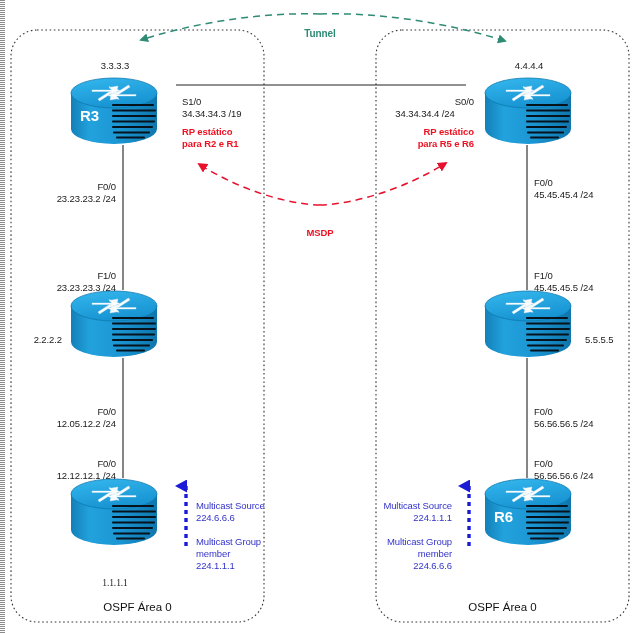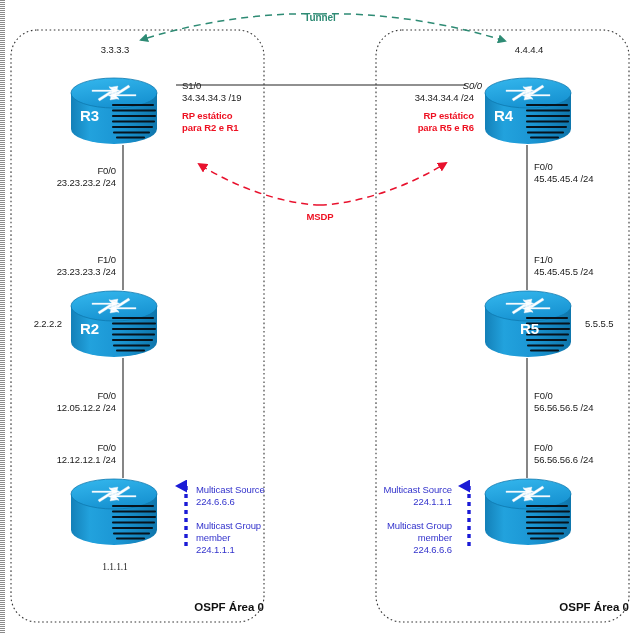--- a/index.html
+++ b/index.html
@@ -38,20 +38,21 @@
     height: 633px;
   }
   .lbl {
     position: absolute;
     font-family: "Liberation Sans", sans-serif;
     font-size: 9.5px;
     line-height: 12px;
     color: #1a1a1a;
     white-space: nowrap;
     letter-spacing: -0.1px;
+    margin-top: 16px;
   }
   .lbl.right {
     text-align: right;
   }
   .lbl.center {
     text-align: center;
   }
   .lbl-red {
     color: #ee1122;
     font-weight: bold;
@@ -60,24 +61,24 @@
     color: #3333cc;
   }
   .lbl-green {
     color: #2e8b74;
     font-weight: bold;
     font-size: 10px;
   }
   .area-label {
     position: absolute;
     font-size: 11.5px;
-    font-weight: bold;
+    font-weight: normal;
     color: #111111;
     white-space: nowrap;
-    text-align: right;
+    text-align: center;
   }
   .router {
     position: absolute;
     width: 92px;
     height: 68px;
     text-align: right;
   }
   .router-name {
     position: absolute;
     left: 12px;
@@ -181,59 +182,56 @@
     <span class="router-name">R3</span>
   </div>
   <div class="lbl" style="left:182px; top:80px;">S1/0</div>
   <div class="lbl" style="left:182px; top:92px;">34.34.34.3 /19</div>
   <div class="lbl lbl-red" style="left:182px; top:110px;">RP estático</div>
   <div class="lbl lbl-red" style="left:182px; top:122px;">para R2 e R1</div>
   <div class="lbl right" style="left:28px; top:165px; width:88px;">F0/0</div>
   <div class="lbl right" style="left:18px; top:177px; width:98px;">23.23.23.2 /24</div>
 
   <div class="lbl center" style="left:494px; top:44px; width:70px;">4.4.4.4</div>
-  <div class="router" style="left:482px; top:77px;">
-    <span class="router-name">R4</span>
-  </div>
-  <div class="lbl right" style="left:384px; top:80px; width:98px;font-style:italic;">S0/0</div>
-  <div class="lbl right" style="left:376px; top:92px; width:98px;">34.34.34.4 /24</div>
+  <div class="lbl right" style="left:376px; top:80px; width:98px;">S0/0</div>
+  <div class="lbl right" style="left:376px; top:92px; width:98px;text-align:center;">34.34.34.4 /24</div>
   <div class="lbl lbl-red right" style="left:376px; top:110px; width:98px;">RP estático</div>
   <div class="lbl lbl-red right" style="left:376px; top:122px; width:98px;">para R5 e R6</div>
   <div class="lbl" style="left:534px; top:161px;">F0/0</div>
   <div class="lbl" style="left:534px; top:173px;">45.45.45.4 /24</div>
 
   <div class="lbl right" style="left:28px; top:254px; width:88px;">F1/0</div>
   <div class="lbl right" style="left:18px; top:266px; width:98px;">23.23.23.3 /24</div>
-  <div class="router" style="left:68px; top:290px;">
-    <span class="router-name">R2</span>
-  </div>
   <div class="lbl right" style="left:12px; top:318px; width:50px;">2.2.2.2</div>
   <div class="lbl right" style="left:28px; top:390px; width:88px;">F0/0</div>
   <div class="lbl right" style="left:18px; top:402px; width:98px;">12.05.12.2 /24</div>
 
   <div class="lbl" style="left:534px; top:254px;">F1/0</div>
   <div class="lbl" style="left:534px; top:266px;">45.45.45.5 /24</div>
-  <div class="router" style="left:508px; top:290px;">
+  <div class="router" style="left:454px; top:290px;">
     <span class="router-name">R5</span>
   </div>
   <div class="lbl" style="left:585px; top:318px;">5.5.5.5</div>
   <div class="lbl" style="left:534px; top:390px;">F0/0</div>
   <div class="lbl" style="left:534px; top:402px;">56.56.56.5 /24</div>
 
   <div class="lbl right" style="left:28px; top:442px; width:88px;">F0/0</div>
   <div class="lbl right" style="left:18px; top:454px; width:98px;">12.12.12.1 /24</div>
   <div class="lbl center" style="left:80px; top:561px; width:70px;font-family:Liberation Serif, serif;">1.1.1.1</div>
   <div class="lbl lbl-blue" style="left:196px; top:484px;">Multicast Source</div>
   <div class="lbl lbl-blue" style="left:196px; top:496px;">224.6.6.6</div>
   <div class="lbl lbl-blue" style="left:196px; top:520px;">Multicast Group</div>
   <div class="lbl lbl-blue" style="left:196px; top:532px;">member</div>
   <div class="lbl lbl-blue" style="left:196px; top:544px;">224.1.1.1</div>
 
   <div class="lbl" style="left:534px; top:442px;">F0/0</div>
   <div class="lbl" style="left:534px; top:454px;text-align:center;">56.56.56.6 /24</div>
+  <div class="router" style="left:482px; top:478px;">
+    <span class="router-name">R6</span>
+  </div>
   <div class="lbl lbl-blue right" style="left:320px; top:484px; width:132px;">Multicast Source</div>
   <div class="lbl lbl-blue right" style="left:320px; top:496px; width:132px;">224.1.1.1</div>
   <div class="lbl lbl-blue right" style="left:320px; top:520px; width:132px;">Multicast Group</div>
   <div class="lbl lbl-blue right" style="left:320px; top:532px; width:132px;">member</div>
   <div class="lbl lbl-blue right" style="left:320px; top:544px; width:132px;">224.6.6.6</div>
 
   <div class="area-label" style="left:11px; top:601px; width:253px;">OSPF Área 0</div>
   <div class="area-label" style="left:376px; top:601px; width:253px;">OSPF Área 0</div>
 
 </div>

